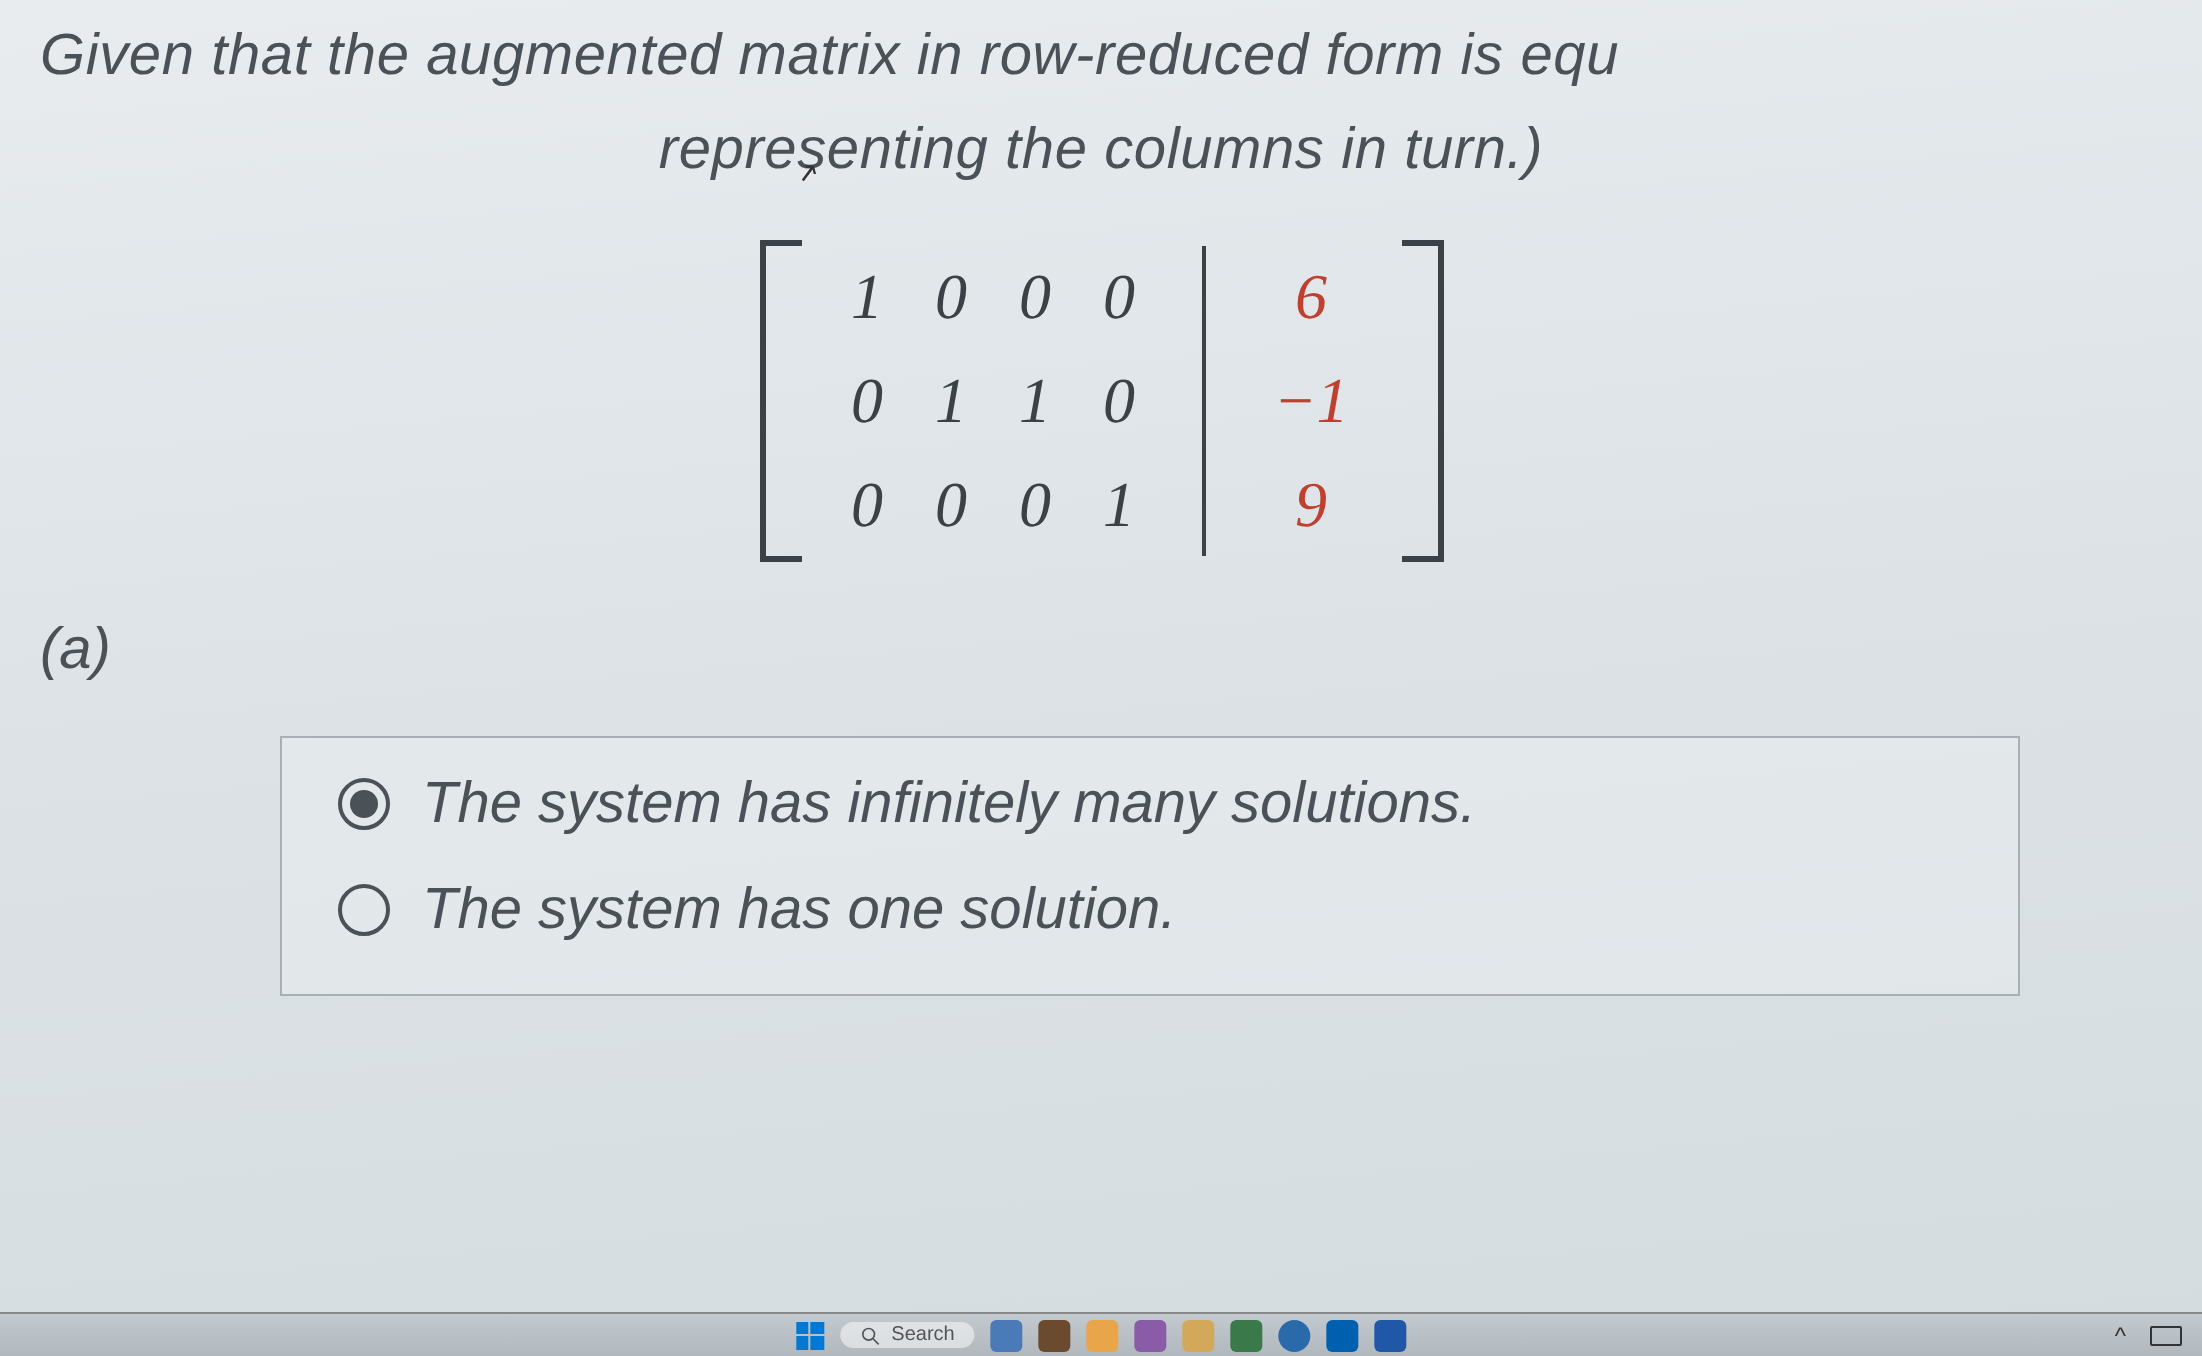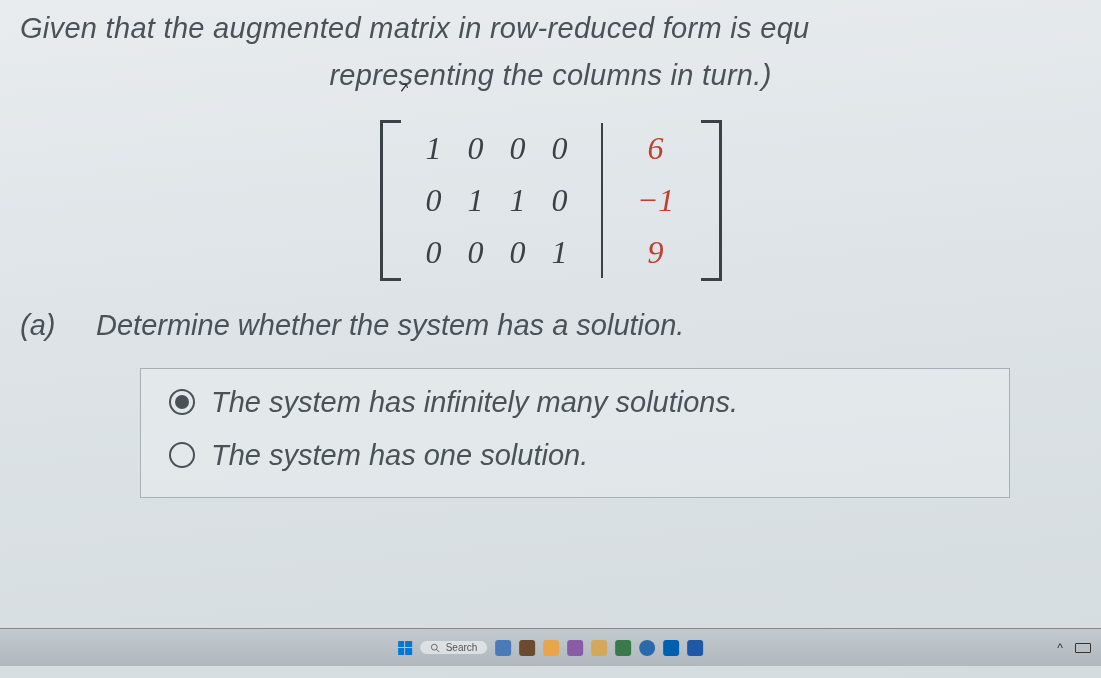--- a/index.html
+++ b/index.html
@@ -148,24 +148,24 @@
     .radio.selected::after {
       content: "";
       width: 14px;
       height: 14px;
       background: #4a5258;
       border-radius: 50%;
     }
     .option-text { flex: 1; }
     .taskbar {
       position: absolute;
-      bottom: 12px;
+      bottom: 0;
       left: 0;
       right: 0;
-      height: 38px;
+      height: 22px;
       background: linear-gradient(180deg, #c2cad0 0%, #b0b8be 100%);
       border-top: 1px solid #888;
       display: flex;
       align-items: center;
       padding: 0 10px;
       font-size: 11px;
       color: #333;
     }
     .taskbar-center {
       position: absolute;
@@ -237,21 +237,20 @@
         <span class="red">6</span>
         <span class="red">−1</span>
         <span class="red">9</span>
       </div>
       <span class="bracket-right"></span>
     </div>
   </div>
 
   <div class="part-label">
     <span class="part-tag">(a)</span>
-    <span>Determine whether the system has a solution.</span>
   </div>
 
   <div class="answer-box">
     <div class="option">
       <span class="radio selected"></span>
       <span class="option-text">The system has infinitely many solutions.</span>
     </div>
     <div class="option">
       <span class="radio"></span>
       <span class="option-text">The system has one solution.</span>

